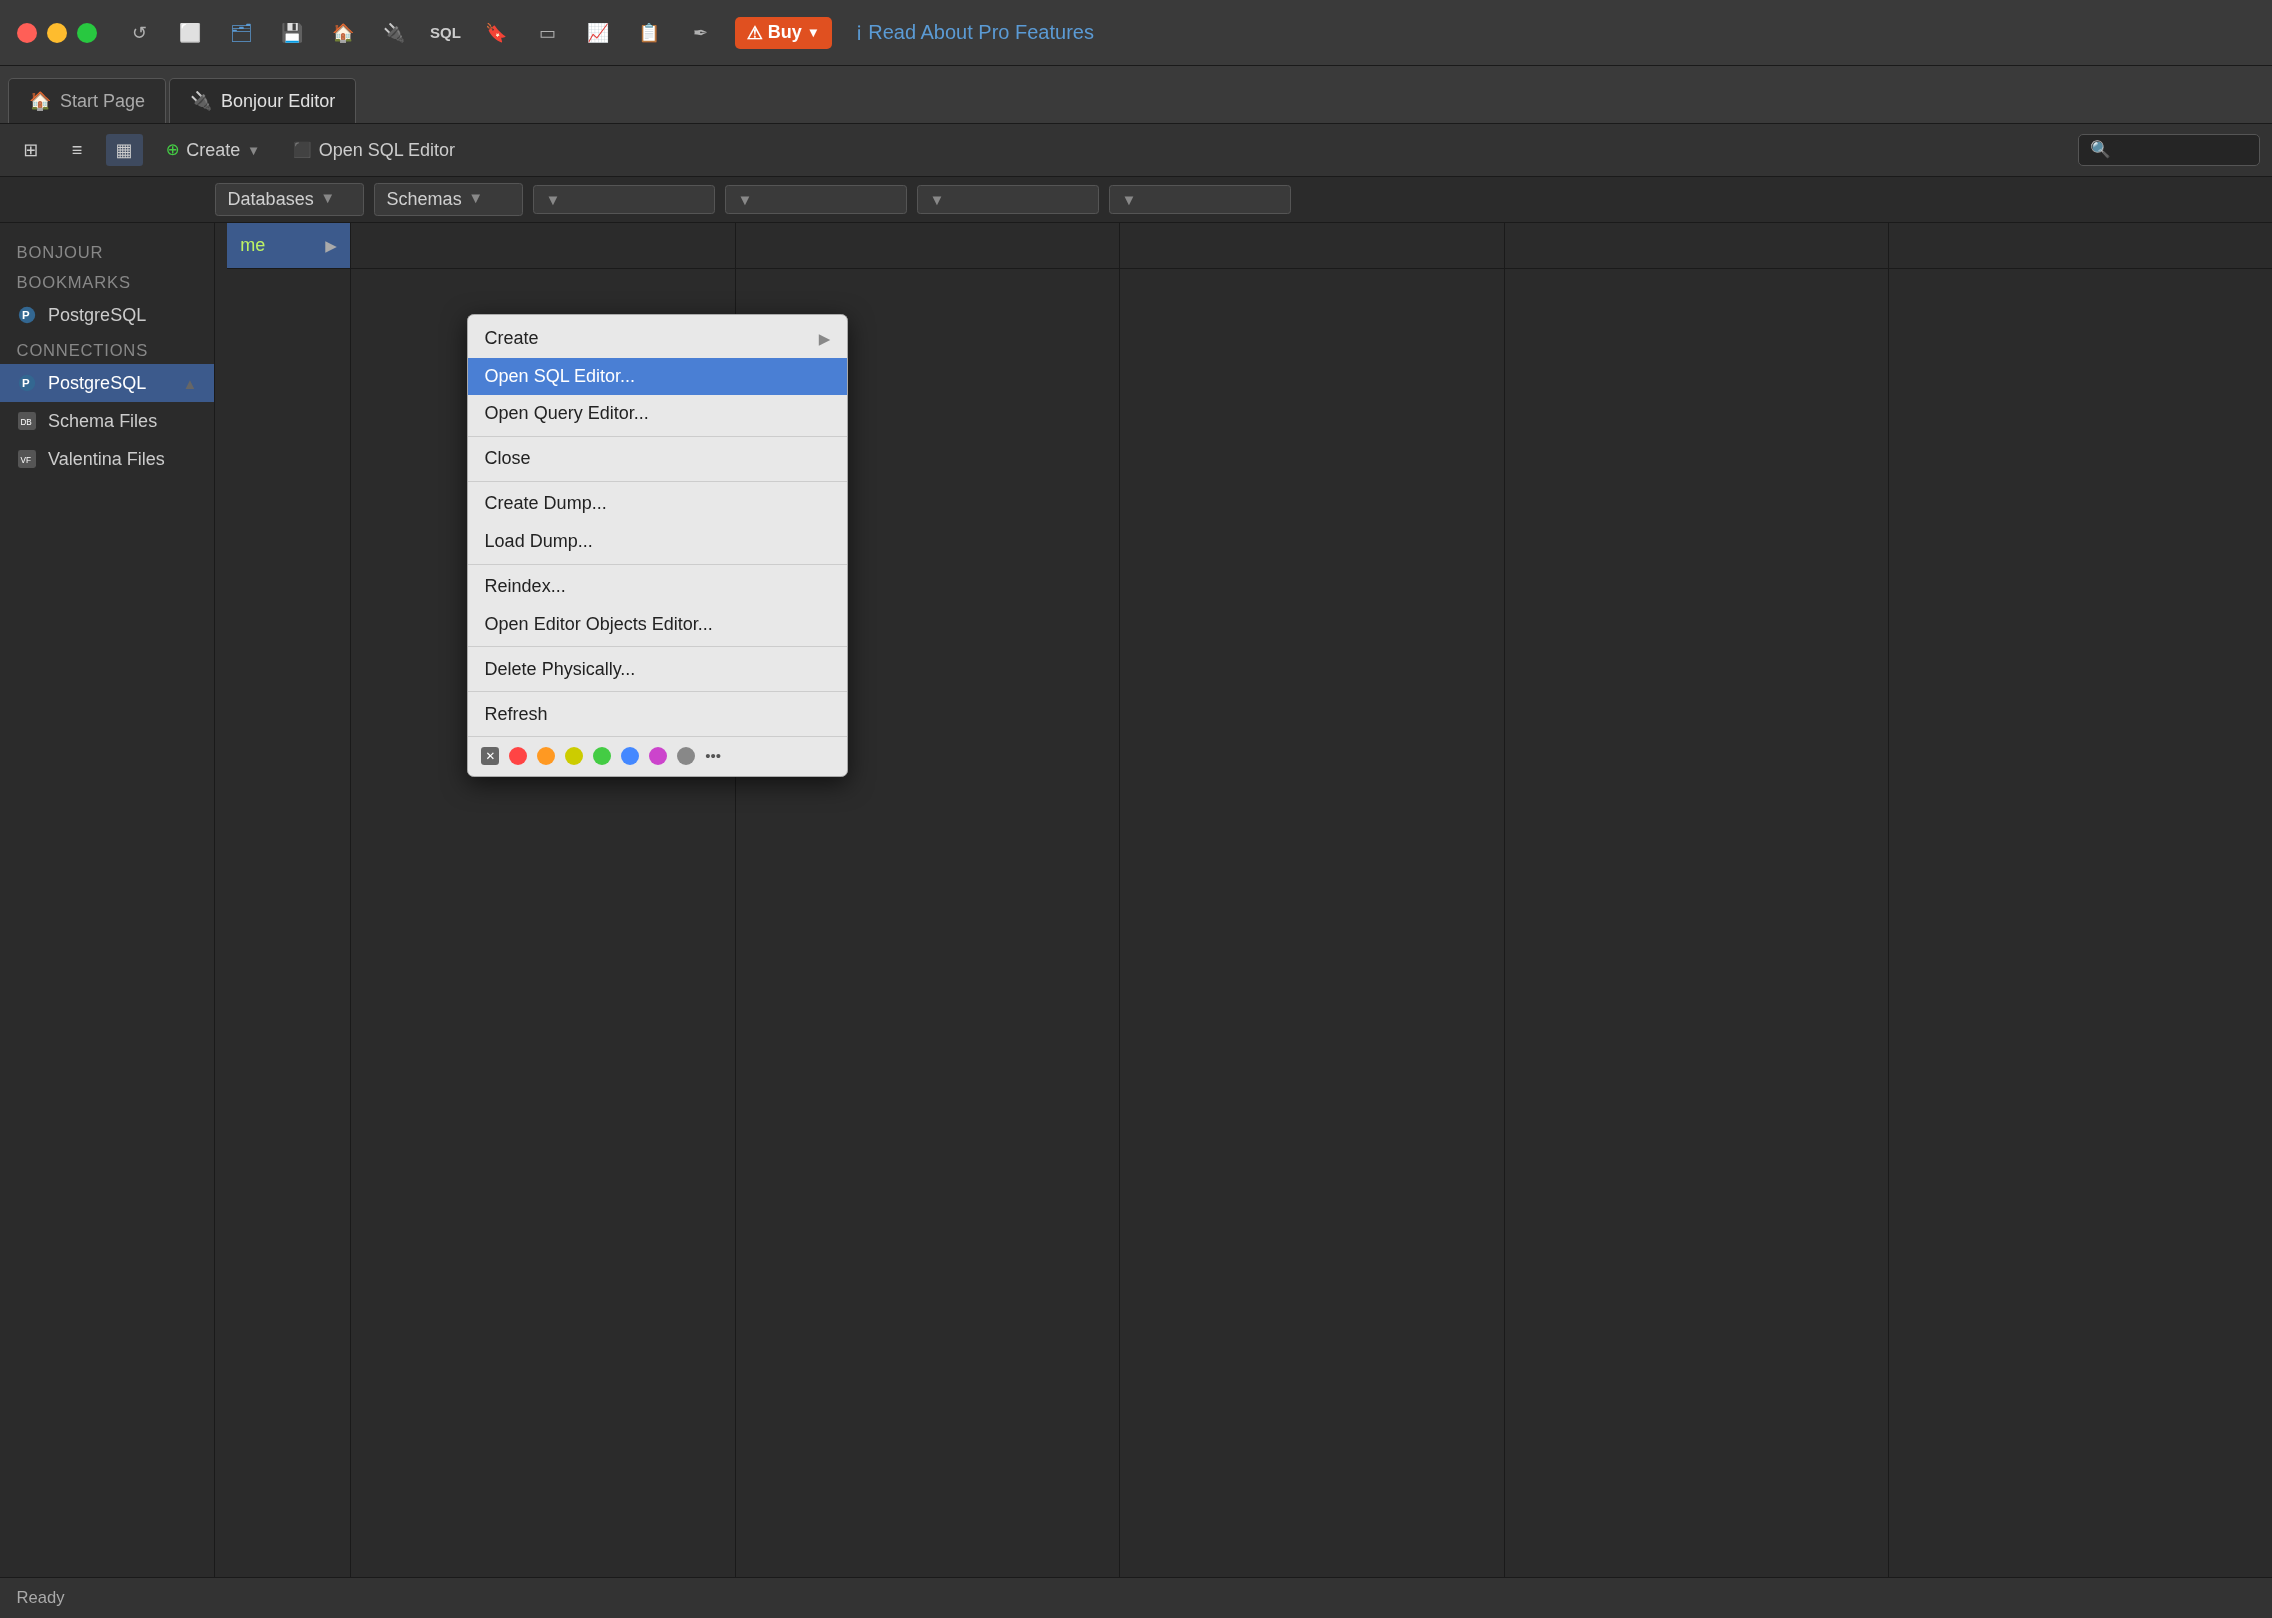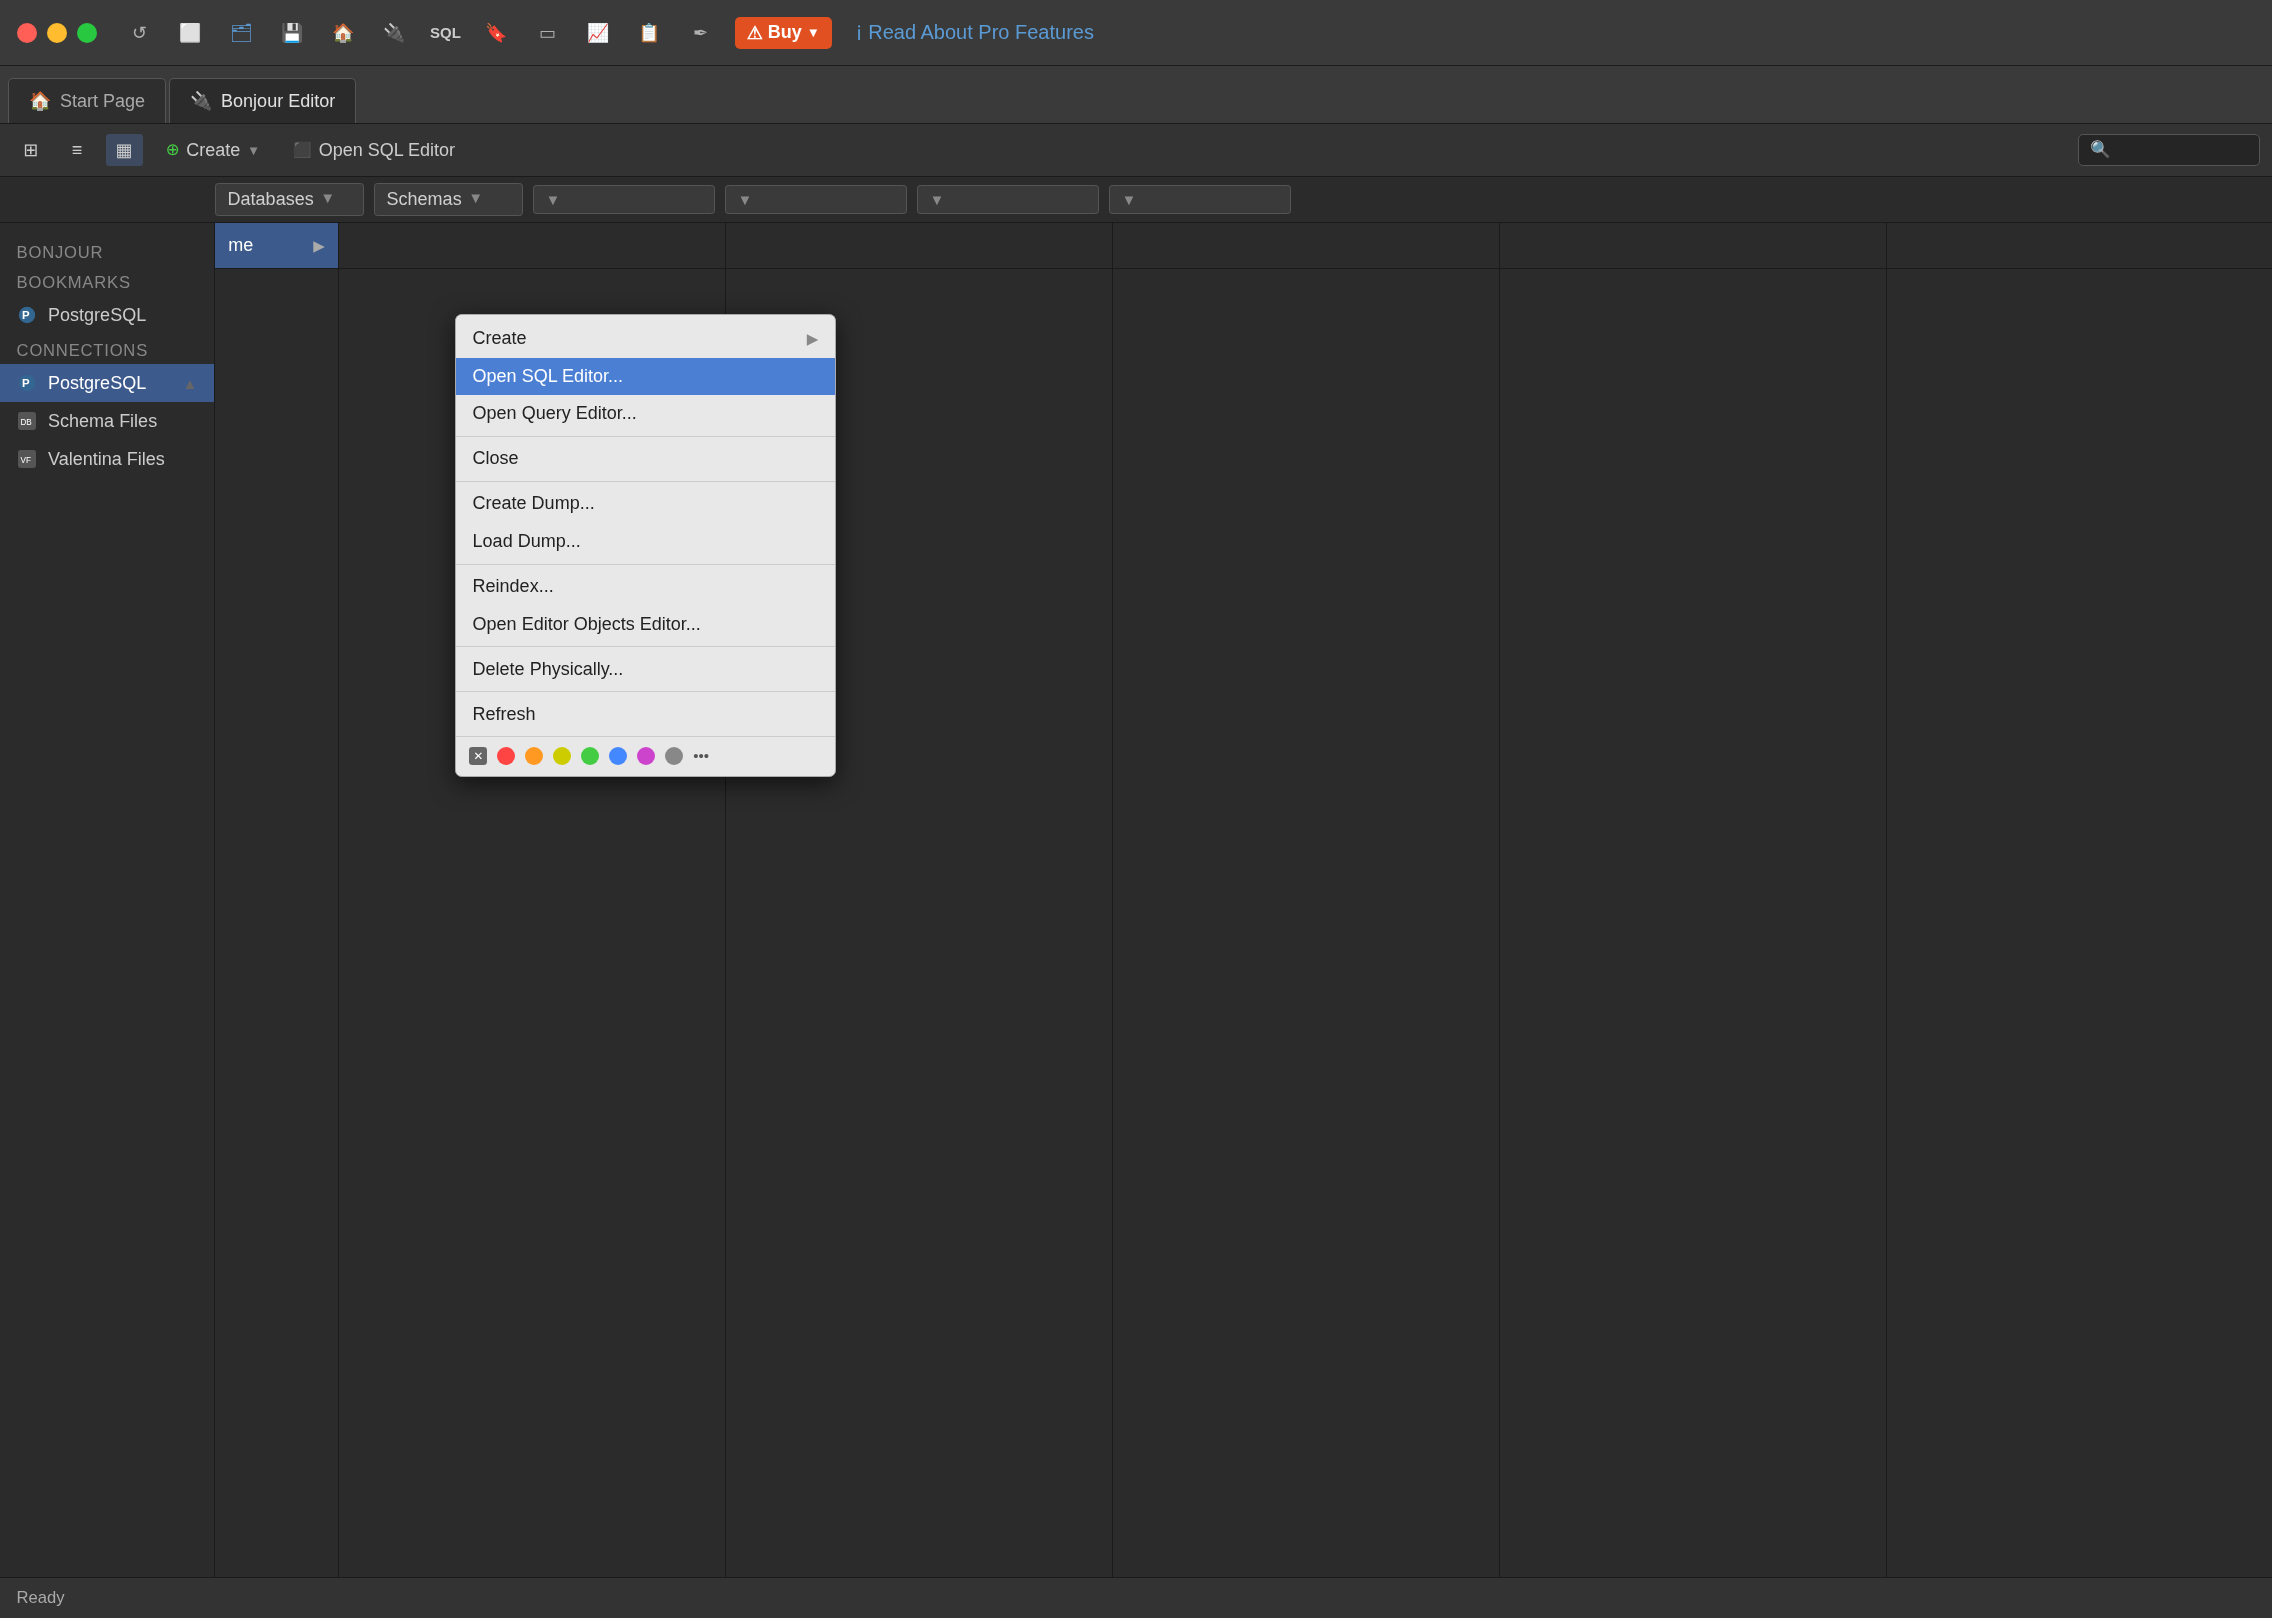--- a/index.html
+++ b/index.html
@@ -365,21 +365,21 @@
     <span class="arrow">▼</span>
   </div>
   <div class="dropdown-sel" style="min-width:182px; color:#555;">
     <span class="arrow">▼</span>
   </div>
   <div class="dropdown-sel" style="min-width:182px; color:#555;">
     <span class="arrow">▼</span>
   </div>
 </div>
 
-<div class="main-layout" style="height: calc(1619px - 66px - 58px - 53px - 46px - 41px);">
+<div class="main-layout" style="height: calc(1619px - 66px - 58px - 53px - 46px - 41px); gap: 12px;">
 
   <div class="sidebar">
     <div class="sidebar-section-label">Bonjour</div>
 
     <div class="sidebar-section-label">Bookmarks</div>
     <div class="sidebar-item">
       <div class="sidebar-item-icon">
         <svg width="18" height="18" viewBox="0 0 22 22" style="font-size:22px">
             <circle cx="11" cy="11" r="10" fill="#336791"></circle>
             <text x="5" y="16" fill="white" font-size="14" font-weight="bold">P</text>
@@ -416,21 +416,21 @@
           </svg>
       </div>
       <span>Valentina Files</span>
     </div>
   </div>
 
   <div class="content">
 
     <div style="display:flex; height:46px; align-items:center; border-bottom:0.8px solid #1a1a1a; background:#2b2b2b;">
       <div style="width:124px; border-right:0.8px solid #1a1a1a; height:100%; display:flex; align-items:center; padding:0 13.3px; background:#3c5a8c;">
-        <span style="color:#ffffff; font-size:18px;">me</span>
+        <span style="color:#bef264; font-size:18px;">me</span>
         <span style="margin-left:auto; color:#aaa; font-size:15px;">▶</span>
       </div>
 
       <div style="flex:1; border-right:0.8px solid #1a1a1a; height:100%;"></div>
       <div style="flex:1; border-right:0.8px solid #1a1a1a; height:100%;"></div>
       <div style="flex:1; border-right:0.8px solid #1a1a1a; height:100%;"></div>
       <div style="flex:1; border-right:0.8px solid #1a1a1a; height:100%;"></div>
       <div style="flex:1; height:100%;"></div>
     </div>
 

